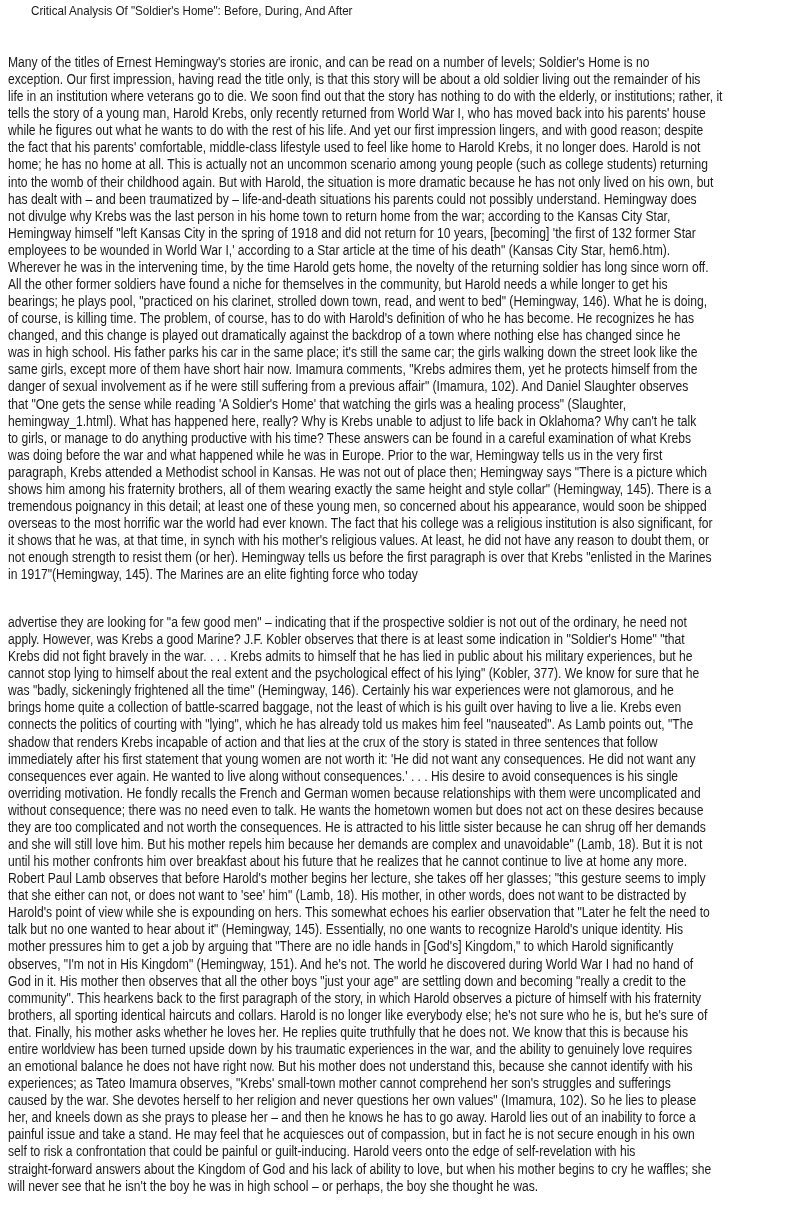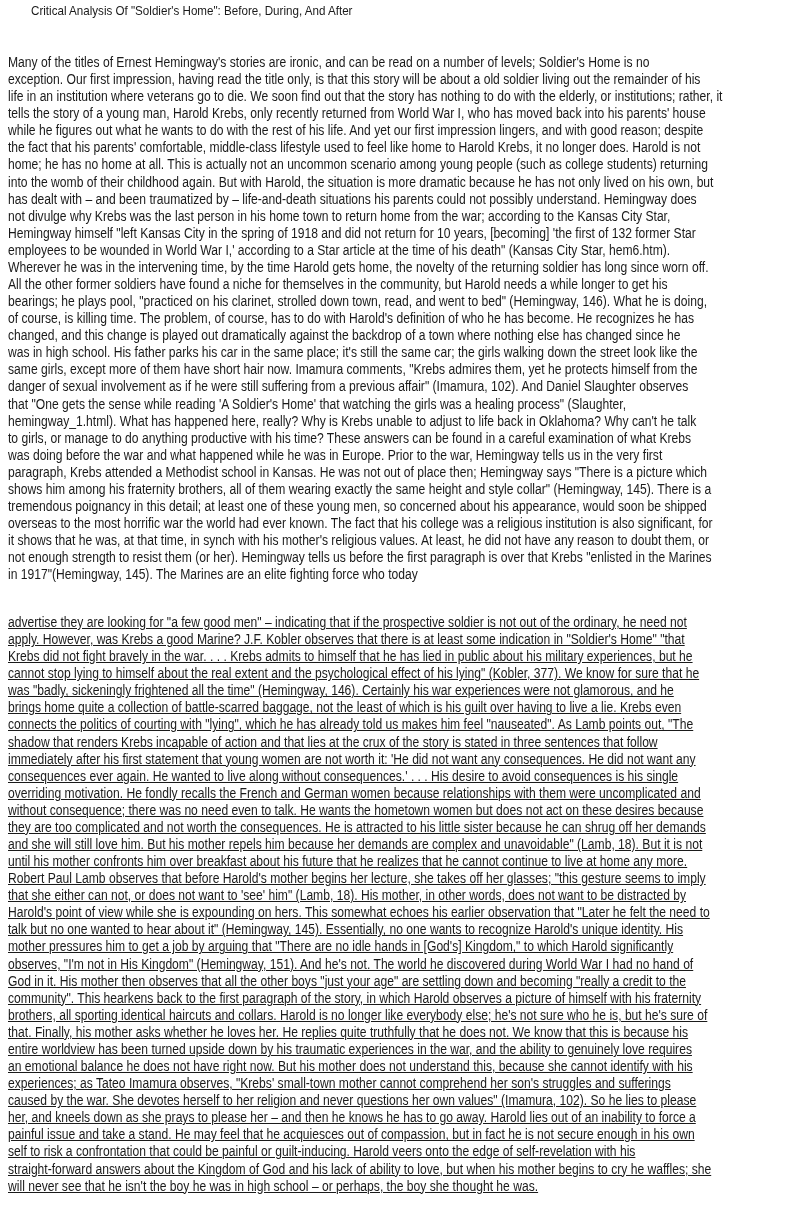--- a/index.html
+++ b/index.html
@@ -13,21 +13,21 @@
       font-size: 13.5px; line-height: 18px; white-space: nowrap;
       transform: scaleX(0.86); transform-origin: left top;
     }
     .para { position: absolute; left: 8px; width: 790px; }
     .line {
       display: block; height: 17.08px; line-height: 17.08px;
       font-size: 14px; white-space: nowrap;
       transform-origin: left top;
     }
     .p1 { top: 54px; }
-    .p2 { top: 614px; text-decoration: underline; }
+    .p2 { top: 614px; }
   </style>
 </head>
 <body>
 
 <div>
   <div class="title">Critical Analysis Of "Soldier's Home": Before, During, And After</div>
   <div class="para p1">
       <span class="line" style="transform: scaleX(0.865);">    Many of the titles of Ernest Hemingway's stories are ironic, and can be read on a number of levels; Soldier's Home is no</span>
       <span class="line" style="transform: scaleX(0.865);">exception. Our first impression, having read the title only, is that this story will be about a old soldier living out the remainder of his</span>
       <span class="line" style="transform: scaleX(0.865);">life in an institution where veterans go to die. We soon find out that the story has nothing to do with the elderly, or institutions; rather, it</span>

